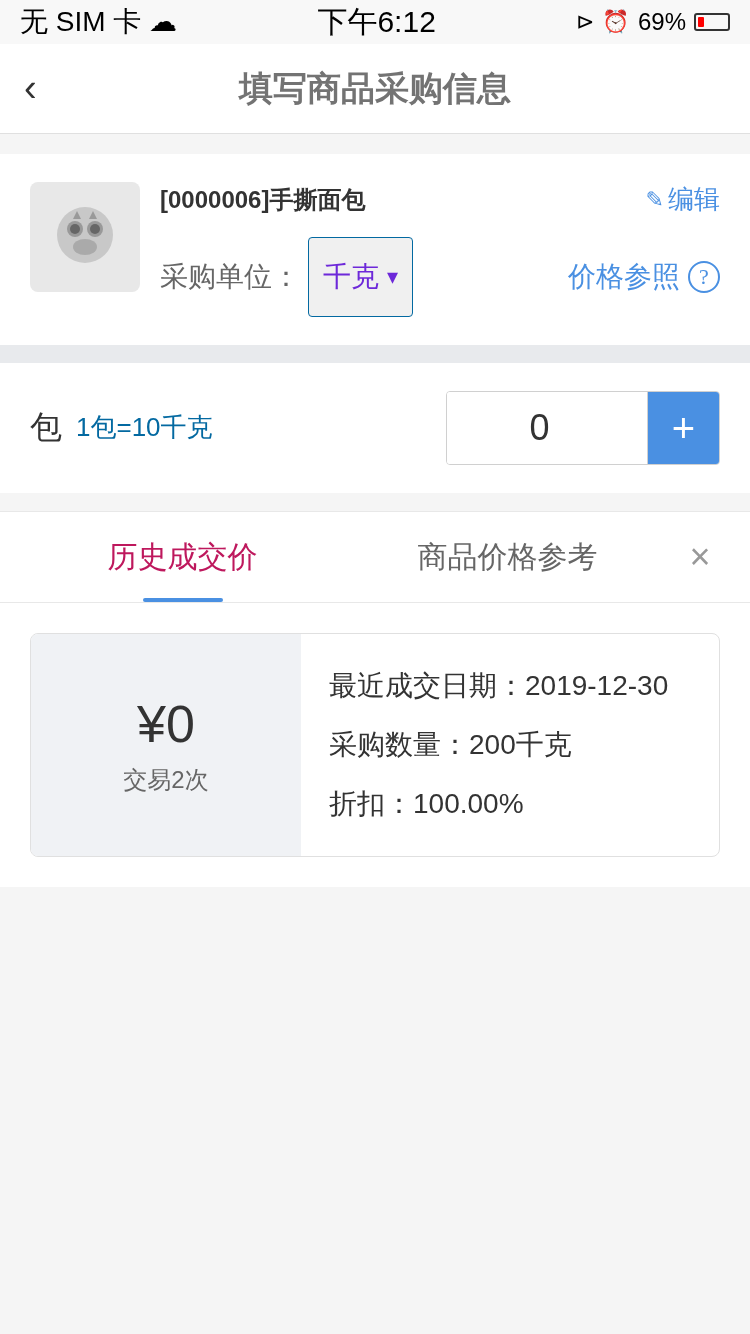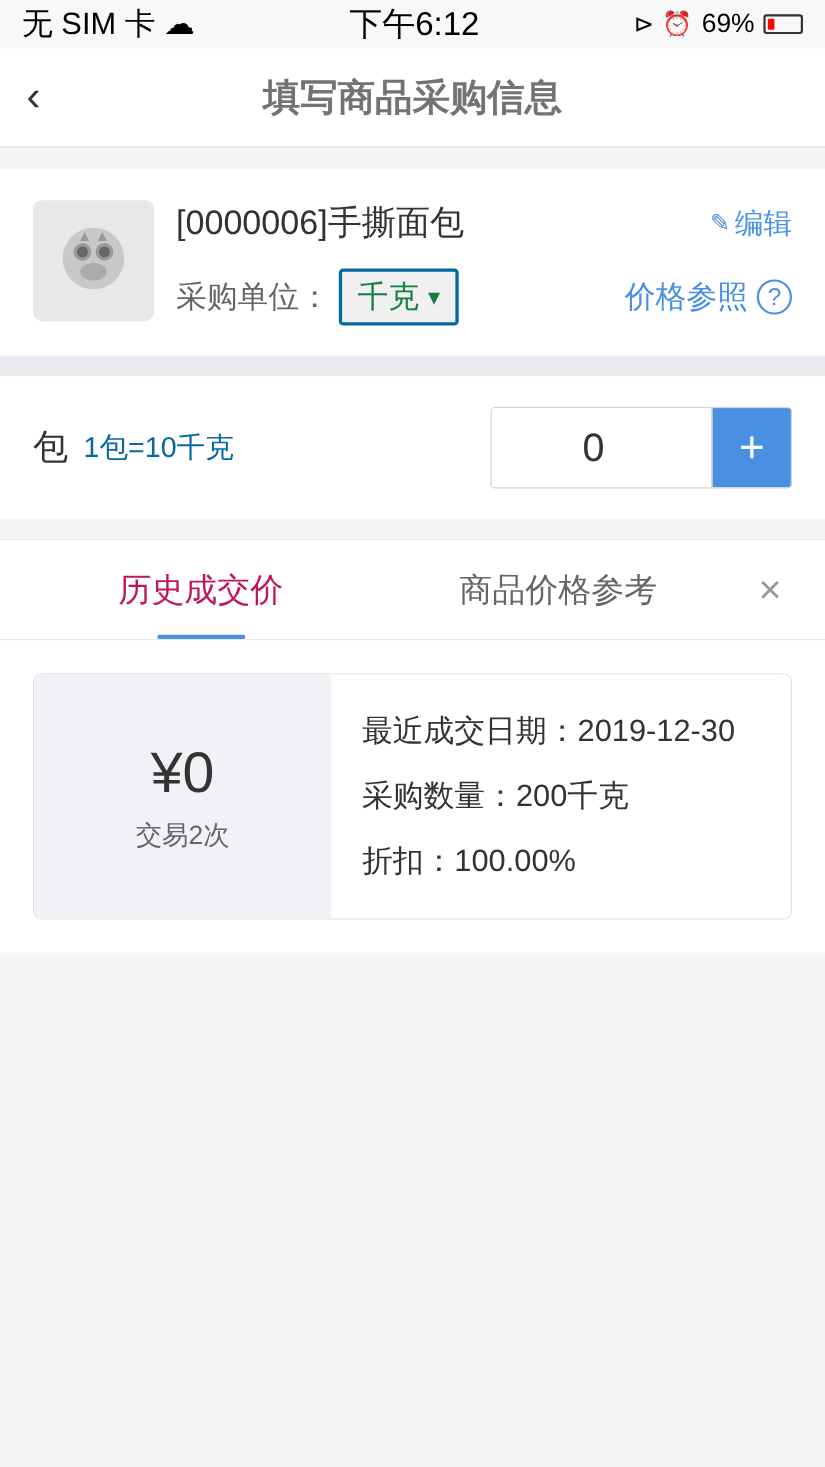--- a/index.html
+++ b/index.html
@@ -110,50 +110,51 @@
     }
     .product-info {
       flex: 1;
     }
     .product-header {
       display: flex;
       align-items: center;
       justify-content: space-between;
     }
     .product-name {
-      font-size: 31px;
-      color: #333;
-      font-weight: 400;
+      font-size: 24px;
+      color: #333;
+      font-weight: 700;
     }
     .edit-btn {
       font-size: 26px;
       color: #4a90e2;
       display: flex;
       align-items: center;
       gap: 4px;
       cursor: pointer;
     }
     .product-unit-row {
       display: flex;
       align-items: center;
       justify-content: space-between;
       margin-top: 20px;
+      font-family: Liberation Serif, serif;
     }
     .unit-label {
       font-size: 28px;
       color: #666;
     }
     .unit-select {
       display: inline-flex;
       align-items: center;
-      border: 3px solid #0369a1;
+      border: 1px solid #0369a1;
       border-radius: 4px;
-      padding: 4px 14px;
-      font-size: 28px;
-      color: #15803d;
+      padding: 20px 14px;
+      font-size: 28px;
+      color: #6d28d9;
       background: #f0f0f0;
       gap: 8px;
       cursor: pointer;
     }
     .price-ref {
       font-size: 28px;
       color: #4a90e2;
       display: flex;
       align-items: center;
       gap: 8px;

